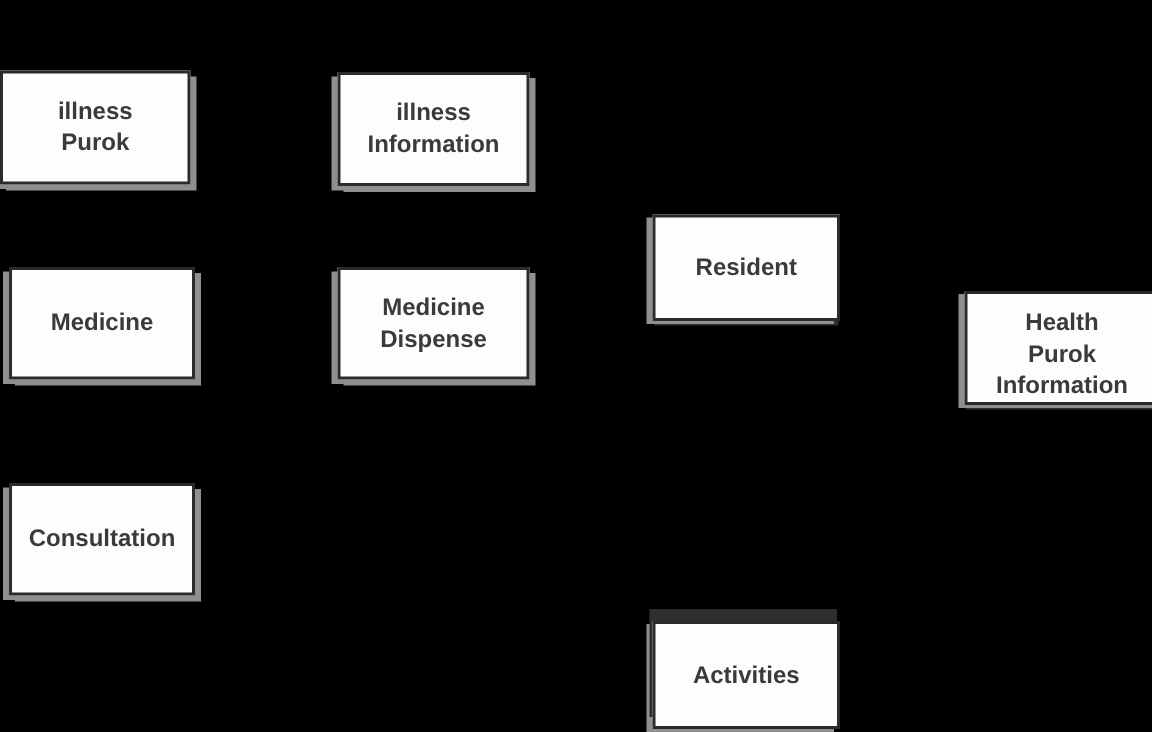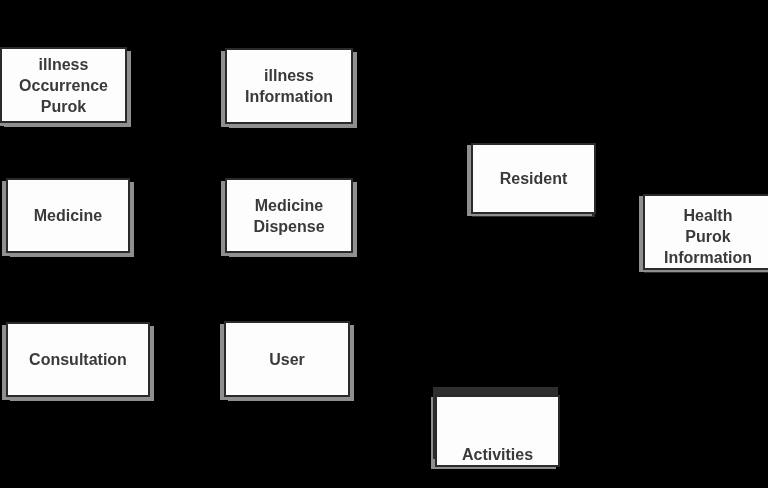--- a/index.html
+++ b/index.html
@@ -59,53 +59,49 @@
                 -4px 2px 0 0 var(--shadow-light);
   }
 </style>
 </head>
 <body>
 
 <div class="canvas">
 
   <div class="box sh-a" style="left:0px; top:47px; width:127px; height:76px;">
     <div class="line">illness</div>
-    <div class="line">Occurrence</div>
     <div class="line">Purok</div>
   </div>
 
   <div class="box sh-a" style="left:6px; top:178px; width:124px; height:75px;">
     <div class="line">Medicine</div>
   </div>
 
-  <div class="box sh-a" style="left:6px; top:322px; width:144px; height:75px;">
+  <div class="box sh-a" style="left:6px; top:322px; width:124px; height:75px;">
     <div class="line">Consultation</div>
   </div>
 
   <div class="box sh-a" style="left:225px; top:48px; width:128px; height:76px;">
     <div class="line">illness</div>
     <div class="line">Information</div>
   </div>
 
   <div class="box sh-a" style="left:225px; top:178px; width:128px; height:75px;">
     <div class="line">Medicine</div>
     <div class="line">Dispense</div>
   </div>
 
-  <div class="box sh-a" style="left:224px; top:321px; width:126px; height:76px;">
-    <div class="line">User</div>
-  </div>
 
 
-  <div class="box sh-left" style="left:435px; top:143px; width:125px; height:71px;margin-left:36px;">
+  <div class="box sh-left" style="left:435px; top:143px; width:125px; height:71px;">
     <div class="line">Resident</div>
   </div>
 
 
-  <div class="box sh-top" style="left:435px; top:395px; width:125px; height:72px;justify-content:flex-end;">
+  <div class="box sh-top" style="left:435px; top:414px; width:125px; height:72px;">
     <div class="line">Activities</div>
   </div>
 
   <div class="box sh-left" style="left:643px; top:194px; width:130px; height:76px;justify-content:flex-end;">
     <div class="line">Health</div>
     <div class="line">Purok</div>
     <div class="line">Information</div>
   </div>
 
 </div>

